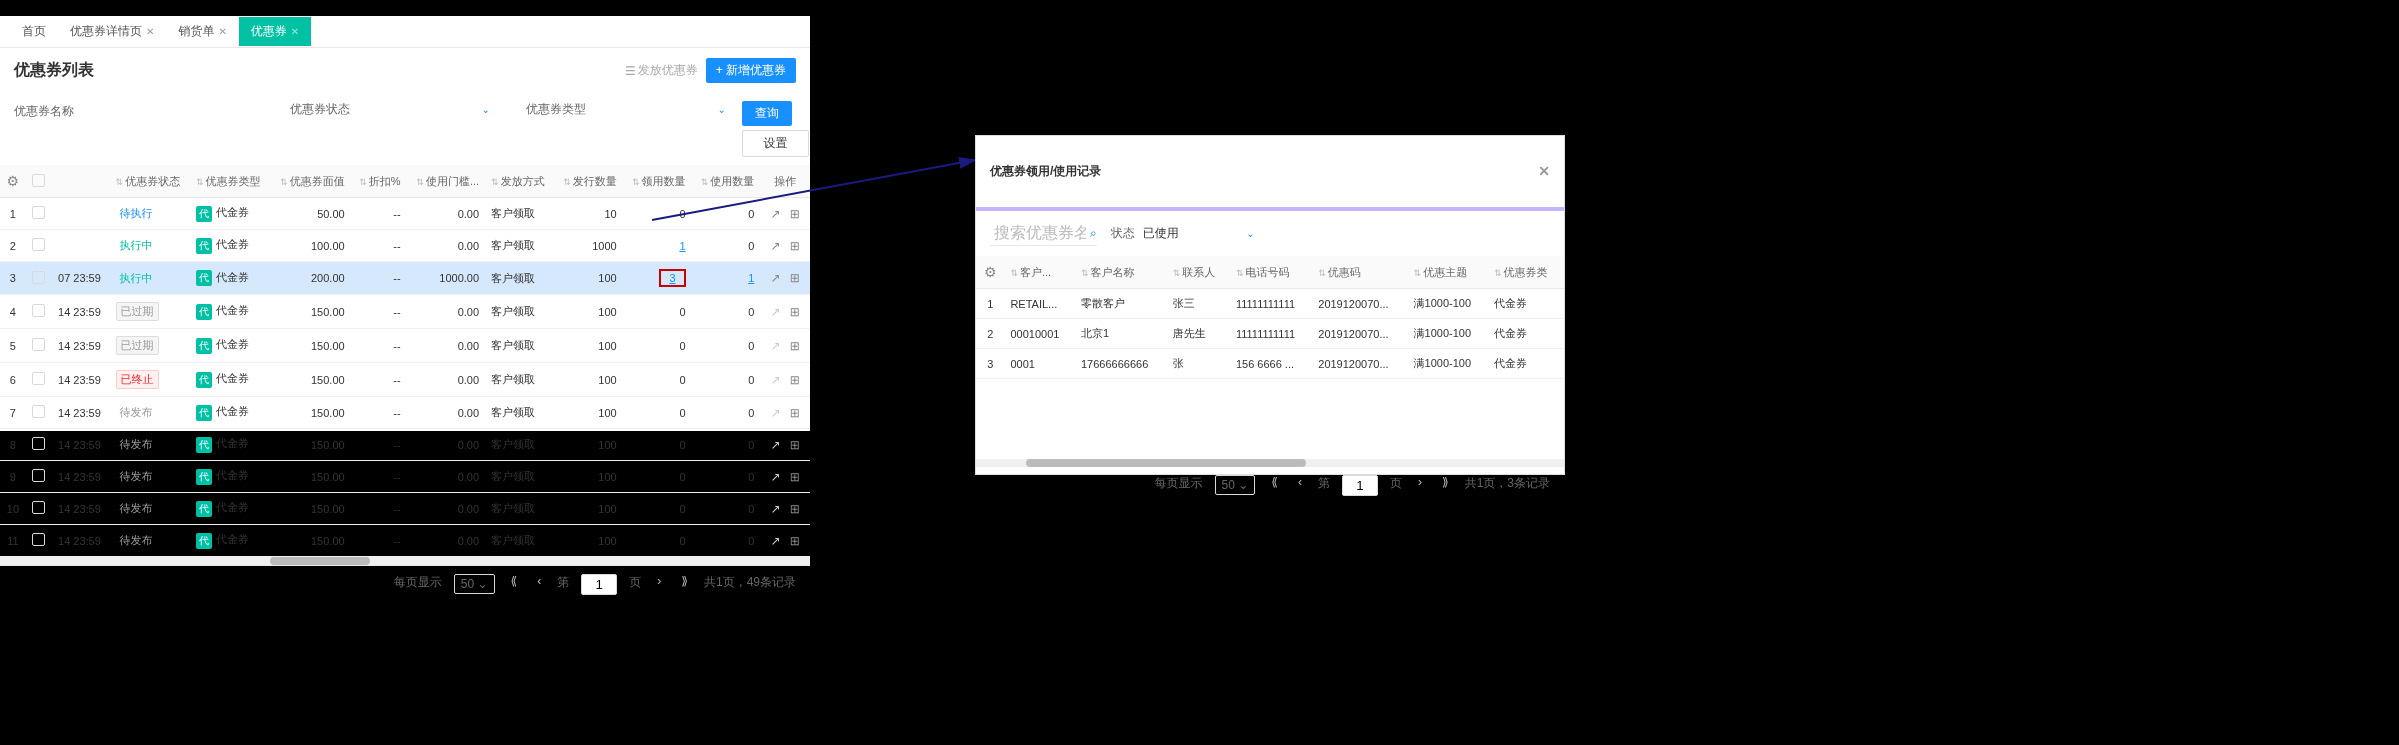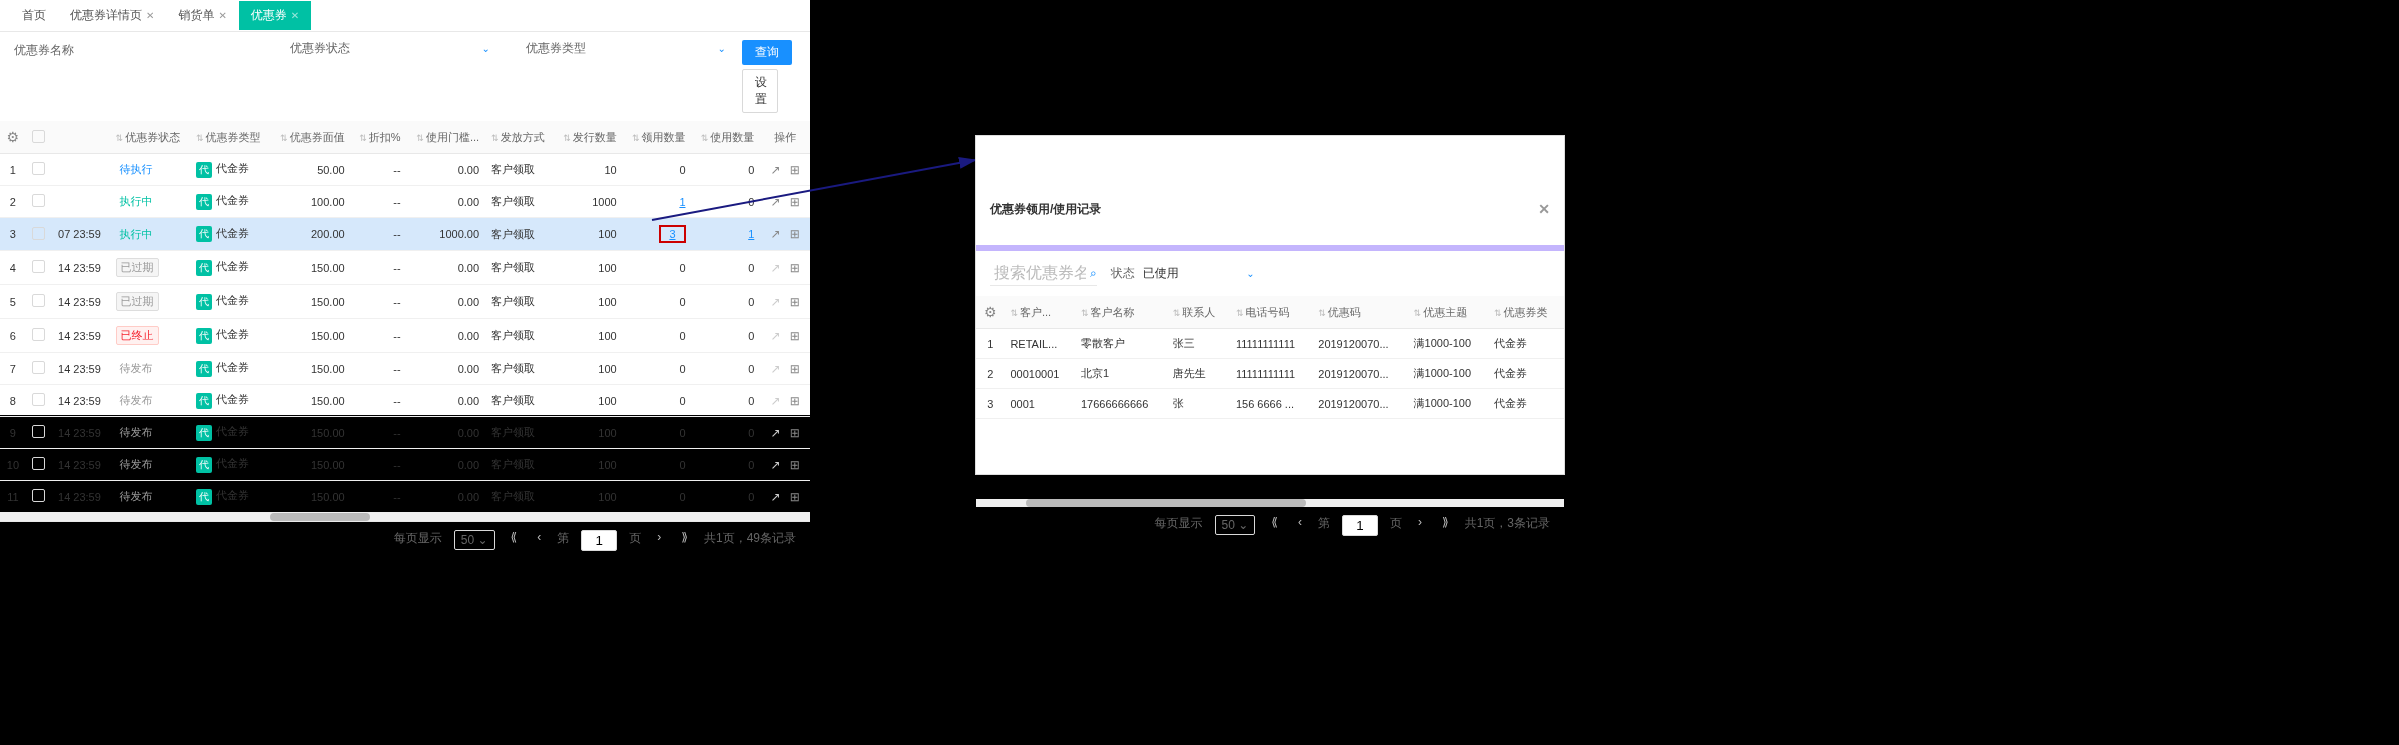--- a/index.html
+++ b/index.html
@@ -1,19 +1,19 @@
 <!DOCTYPE html>
 <html><head>
   <meta charset="utf-8">
   <style>
     * { margin: 0; padding: 0; box-sizing: border-box; }
     body { font-family: -apple-system, "Microsoft YaHei", sans-serif; font-size: 12px; color: #333; background: #000; }
     
     
-    .left-panel { position: absolute; left: 0; top: 0; width: 810px; height: 415px; background: #fff; }
+    .left-panel { position: absolute; left: 0; top: 16px; width: 810px; height: 415px; background: #fff; }
     .right-panel { position: absolute; left: 975px; top: 135px; width: 590px; height: 340px; background: #fff; border: 1px solid #ddd; }
     
     
     .tabs { display: flex; border-bottom: 1px solid #e8e8e8; padding: 0 10px; height: 32px; align-items: center; }
     .tab { padding: 6px 12px; cursor: pointer; color: #555; display: flex; align-items: center; gap: 4px; }
     .tab.active { background: #00c1a4; color: #fff; }
     .tab-close { font-size: 10px; opacity: 0.6; }
     
     
     .title-bar { display: flex; justify-content: space-between; align-items: center; padding: 10px 14px; }
@@ -60,21 +60,21 @@
     .action-icon { color: #888; cursor: pointer; margin: 0 3px; font-size: 12px; }
     .action-icon.disabled { color: #ccc; }
     
     
     .pagination { display: flex; justify-content: flex-end; align-items: flex-start; gap: 12px; padding: 8px 14px; border-top: 1px solid #e8e8e8; font-size: 12px; color: #666; }
     .page-select { border: 1px solid #d9d9d9; padding: 2px 6px; border-radius: 2px; }
     .page-input { border: 1px solid #d9d9d9; padding: 2px 6px; width: 36px; text-align: center; border-radius: 2px; }
     .page-nav { color: #bbb; cursor: pointer; padding: 0 4px; }
     
     
-    .modal-header { display: flex; justify-content: space-between; padding: 27px 14px; border-bottom: 6px solid #c4b5fd; font-weight: 600; margin-top: 38px; }
+    .modal-header { display: flex; justify-content: space-between; padding: 27px 14px; border-bottom: 4px solid #c4b5fd; font-weight: 600; }
     .modal-close { cursor: pointer; color: #999; font-size: 14px; }
     .modal-filter { display: flex; padding: 10px 14px; gap: 14px; align-items: center; }
     .search-box { display: flex; align-items: center; border-bottom: 1px solid #e8e8e8; }
     .search-input { border: none; padding: 3px 4px; width: 100px; outline: none; font-size: 16px; }
     .search-input::placeholder { color: #bbb; }
     .search-icon { color: #1890ff; font-size: 12px; }
     .modal-footer { display: flex; justify-content: flex-end; gap: 8px; padding: 10px 14px; border-top: 1px solid #e8e8e8; }
     
     
     .arrow-svg { position: absolute; left: 640px; top: 148px; pointer-events: none; }
@@ -97,20 +97,30 @@
     <div class="tab">
         <span>销货单</span>
         <span class="tab-close">✕</span>
       </div>
     <div class="tab active">
         <span>优惠券</span>
         <span class="tab-close">✕</span>
       </div>
   </div>
 
+  <div class="title-bar">
+    <div class="page-title">优惠券列表</div>
+    <div class="title-actions">
+      <span class="link-btn">
+          <span>☰</span>
+          <span>发放优惠券</span>
+        </span>
+      <button class="btn-primary">+ 新增优惠券</button>
+    </div>
+  </div>
 
   <div class="filter-row">
     <div class="filter-item">
       <span class="filter-label">优惠券名称</span>
       <input class="filter-input" style="">
     </div>
     <div class="filter-item" style="margin-left:60px">
       <span class="filter-label">优惠券状态</span>
       <div class="filter-select">
           <span></span>
@@ -119,21 +129,21 @@
     </div>
     <div class="filter-item" style="margin-left:20px">
       <span class="filter-label">优惠券类型</span>
       <div class="filter-select">
           <span></span>
           <span class="chevron">⌄</span>
         </div>
     </div>
     <div class="filter-btns">
       <button class="btn-primary" style="width:50px">查询</button>
-      <button class="btn-default" style="width:36px">设置</button>
+      <button class="btn-default" style="width:67px">设置</button>
     </div>
   </div>
 
   <div class="table-wrap">
     <table>
       <thead>
         <tr>
           <th class="center-col"><span class="gear-icon">⚙</span></th>
           <th class="center-col"><span class="checkbox"></span></th>
           <th></th>

